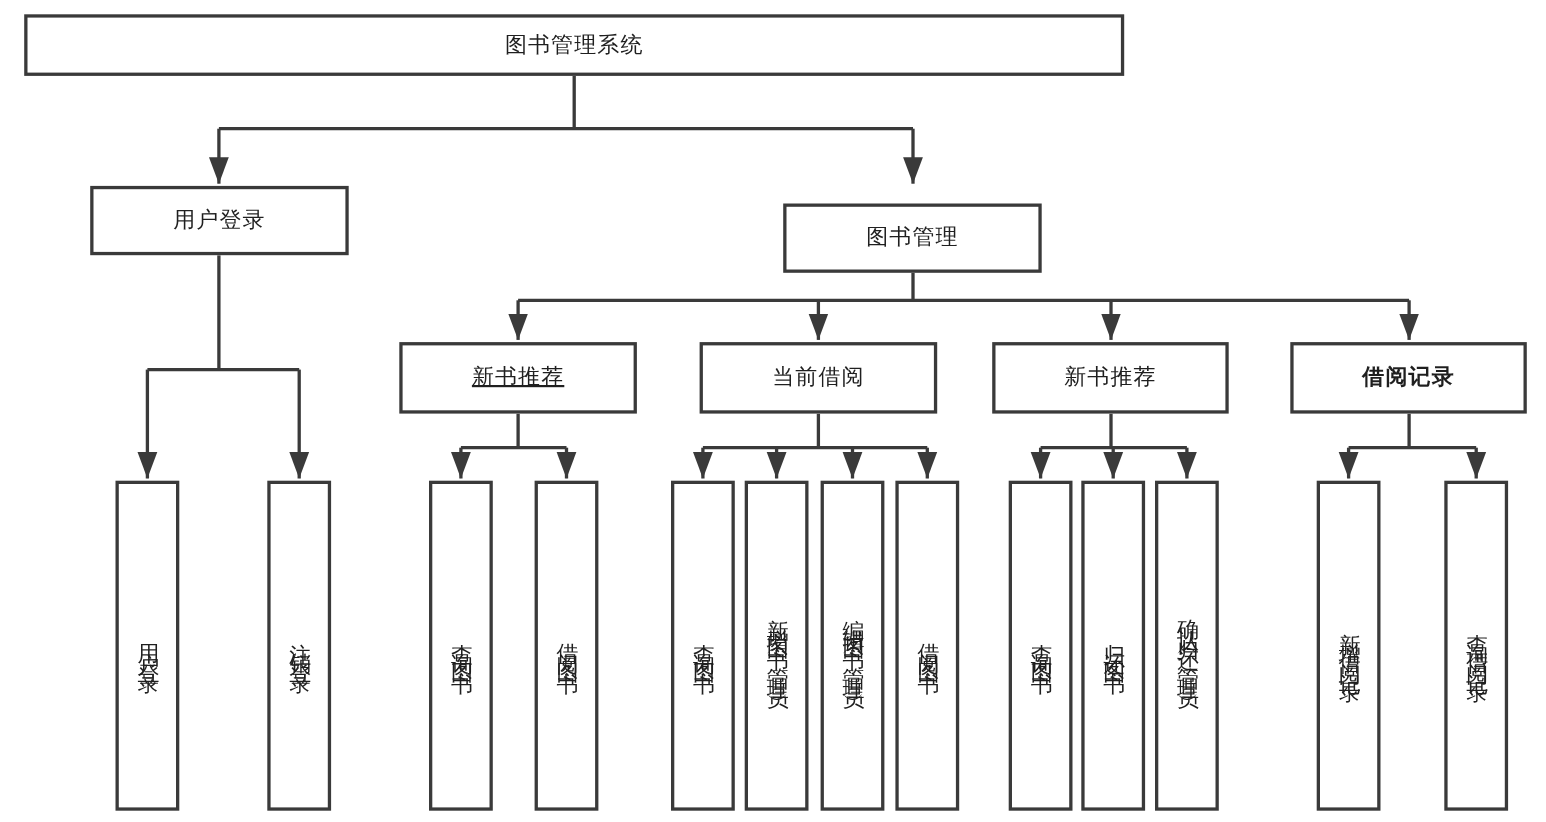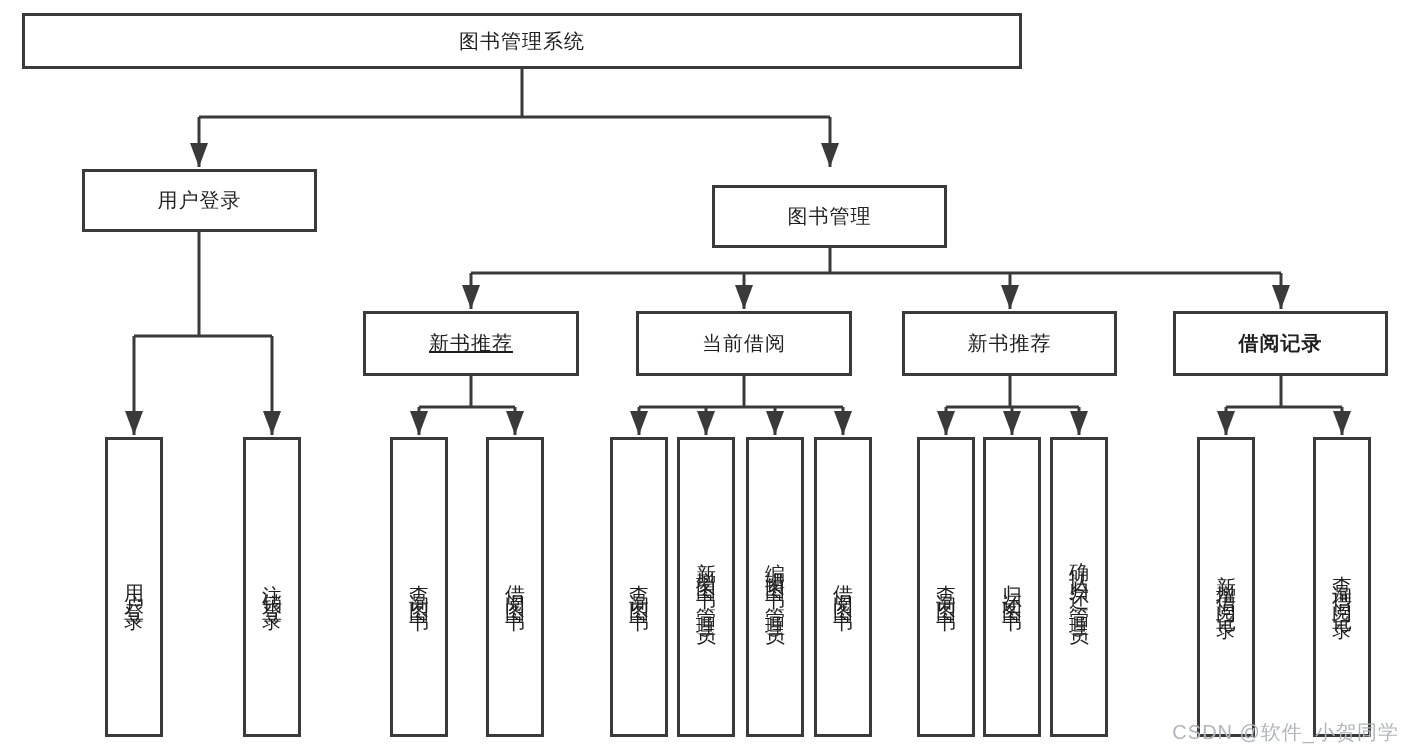--- a/index.html
+++ b/index.html
@@ -131,14 +131,13 @@
   <div class="box vbox" style="left:746px; top:437px; width:58px; height:300px;">编辑图书（管理员）</div>
   <div class="box vbox" style="left:814px; top:437px; width:58px; height:300px;">借阅图书</div>
 
   <div class="box vbox" style="left:917px; top:437px; width:58px; height:300px;">查询图书</div>
   <div class="box vbox" style="left:983px; top:437px; width:58px; height:300px;">归还图书</div>
   <div class="box vbox" style="left:1050px; top:437px; width:58px; height:300px;">确认归还（管理员）</div>
 
   <div class="box vbox" style="left:1197px; top:437px; width:58px; height:300px;">新增借阅记录</div>
   <div class="box vbox" style="left:1313px; top:437px; width:58px; height:300px;">查询借阅记录</div>
 
-  <div class="watermark">CSDN @软件_小贺同学</div>
 </div>
 
 </body></html>

